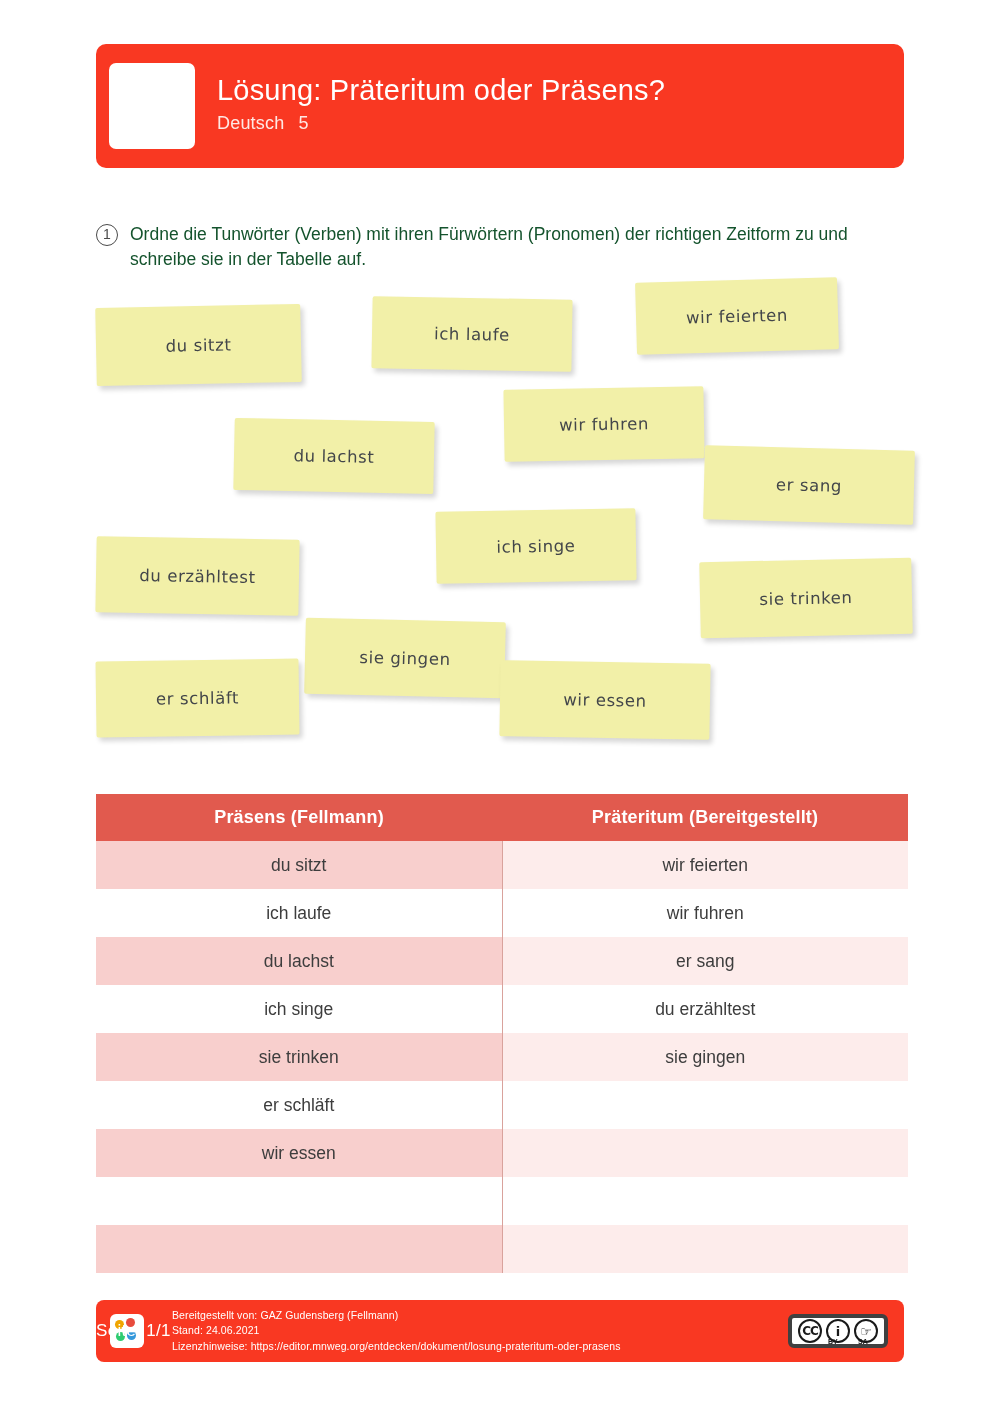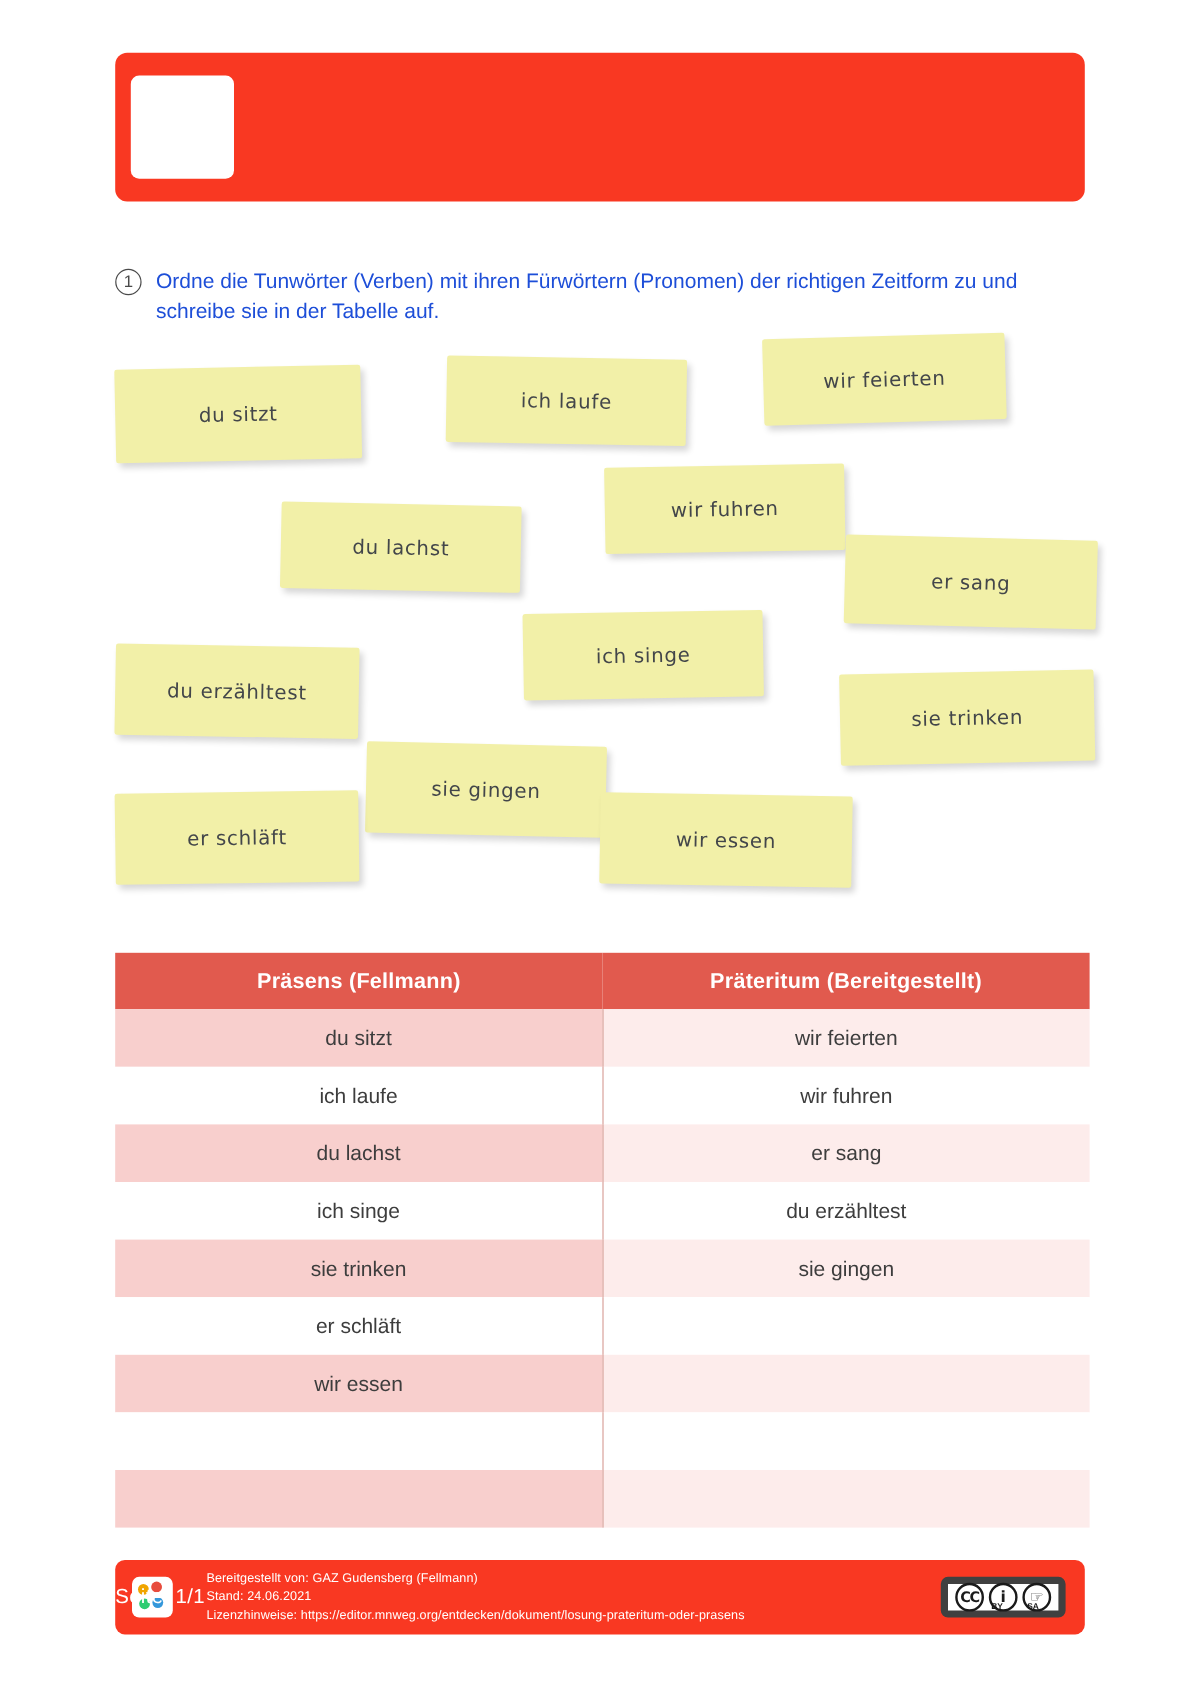--- a/index.html
+++ b/index.html
@@ -77,21 +77,21 @@
     font-size: 14px;
     line-height: 19px;
     text-align: center;
     color: #4a4a4a;
     margin-top: 2px;
   }
   .task-text {
     margin-left: 12px;
     font-size: 17.5px;
     line-height: 1.45;
-    color: #1d4ed8;
+    color: #14532d;
   }
 
   
   .cards {
     position: absolute;
     left: 0;
     top: 270px;
     width: 1000px;
     height: 500px;
   }
@@ -187,21 +187,21 @@
     text-align: left;
     font-size: 17px;
     letter-spacing: 0.3px;
   }
   .cc-badge {
     margin-left: auto;
     margin-right: 16px;
     display: flex;
     align-items: center;
     background: #ffffff;
-    border: 6px solid #404040;
+    border: 4px solid #404040;
     border-radius: 6px;
     height: 34px;
     padding: 0 4px;
     position: relative;
     z-index: 2;
   }
   .cc-circle {
     width: 24px; height: 24px;
     border: 2px solid #1a1a1a;
     border-radius: 50%;
@@ -227,20 +227,26 @@
     color: #1a1a1a;
   }
   .cc-sub.by { left: 36px; }
   .cc-sub.sa { left: 66px; }
 </style>
 </head>
 <body>
 
 <div class="header">
   <div class="header-logo-box"></div>
+  <div class="header-text">
+    <div class="header-title">Lösung: Präteritum oder Präsens?</div>
+    <div class="header-sub">
+      <span>Deutsch</span><span class="grade">5</span>
+    </div>
+  </div>
 </div>
 
 <div class="task">
   <div class="task-num">1</div>
   <div class="task-text">Ordne die Tunwörter (Verben) mit ihren Fürwörtern (Pronomen) der richtigen Zeitform zu und schreibe sie in der Tabelle auf.</div>
 </div>
 
 <div class="cards" id="cards">
     <div class="card" style="left: 96px; top: 36px; width: 205px; height: 78px; transform: rotate(-1.2deg);">
       <span>du sitzt</span>

